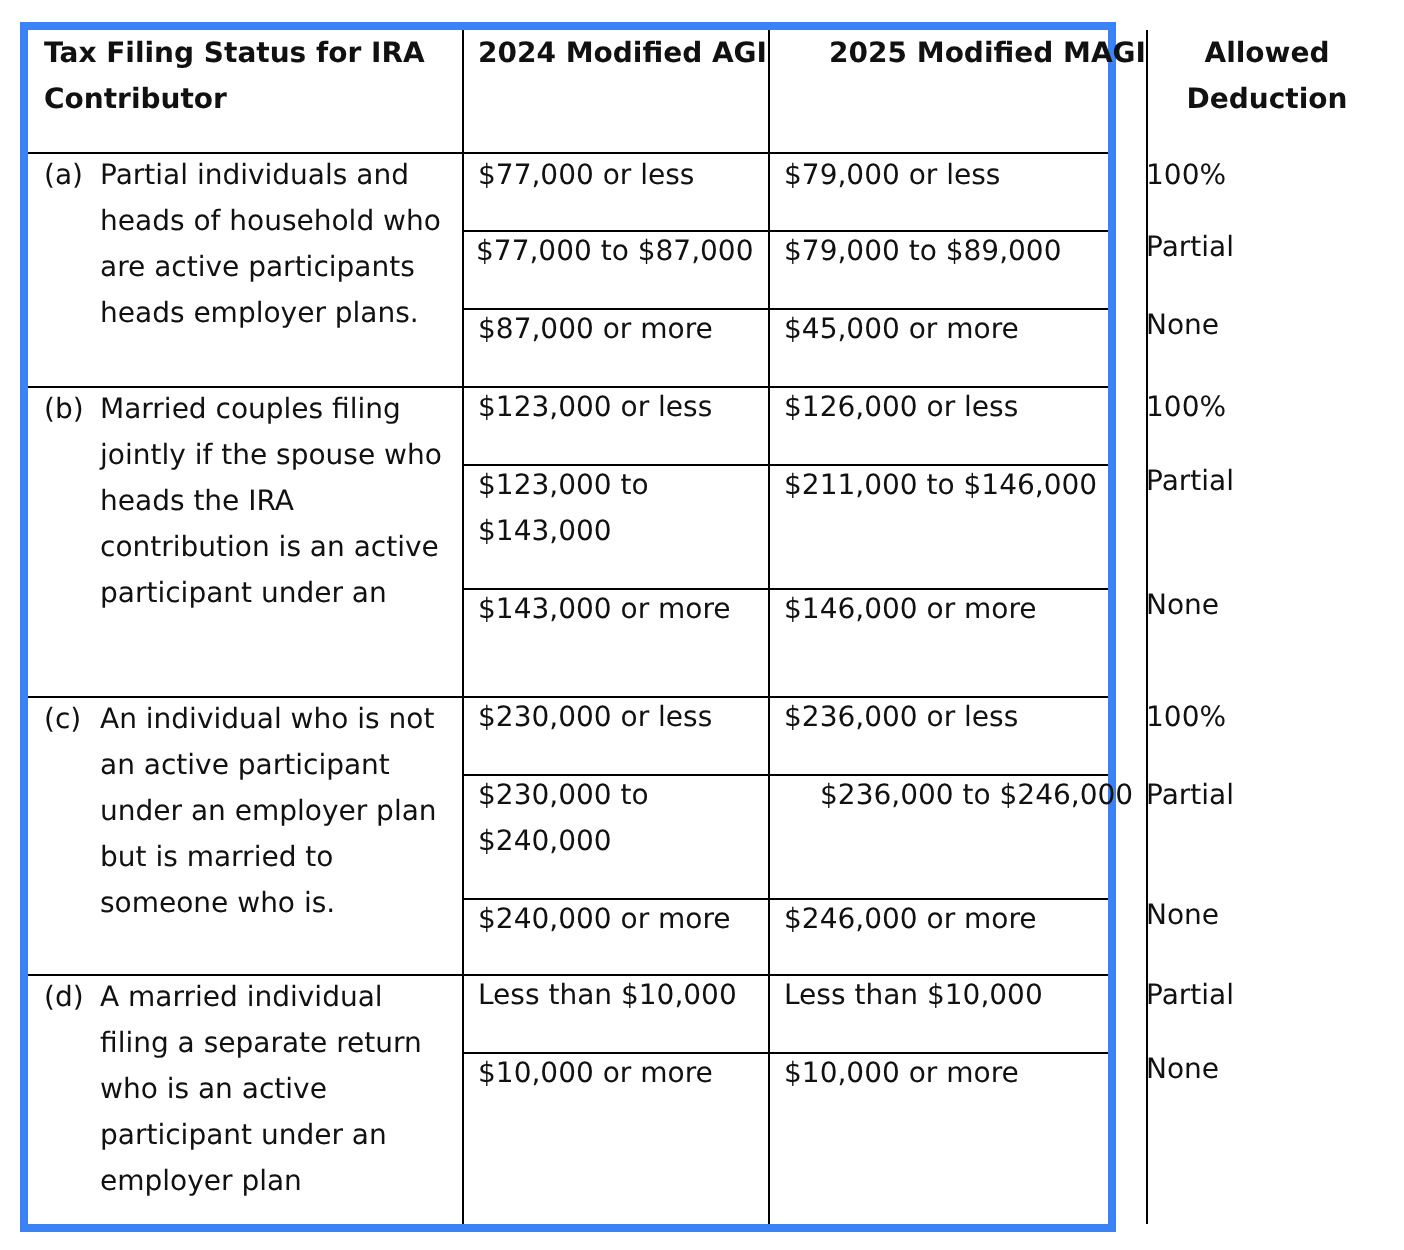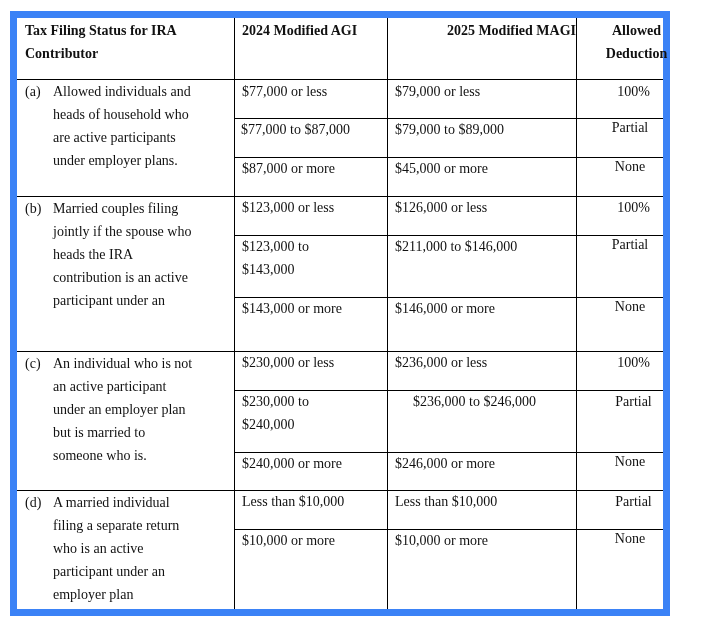--- a/index.html
+++ b/index.html
@@ -1,26 +1,26 @@
 <!DOCTYPE html>
 <html><head>
 <meta charset="utf-8">
 <style>
   html, body { margin: 0; padding: 0; background: #ffffff; }
   body { width: 702px; height: 625px; position: relative; overflow: hidden;
          font-family: "DejaVu Sans", sans-serif; color: #111; }
-  .tbl { position: absolute; left: 10px; top: 11px; width: 660px; height: 605px;
-         border: 7px solid #3b82f6; box-sizing: border-box; font-family: Liberation Serif, serif; }
+  .tbl { position: absolute; left: 10px; top: 11px; width: 548px; height: 605px;
+         border: 4px solid #3b82f6; box-sizing: border-box; }
   .cell { position: absolute; box-sizing: border-box; font-size: 14px; line-height: 23px; }
   .vline { position: absolute; top: 0; bottom: 0; width: 1px; background: #000; }
   .hline { position: absolute; height: 1px; background: #000; }
   .hdr { font-weight: bold; font-size: 14px; }
   .txt { padding: 1px 0 0 8px; }
   .num { padding: 0 0 0 8px; }
-  .right { text-align: center; padding-right: 6px; }
+  .right { text-align: left; padding-right: 6px; }
   .status { display: flex; }
   .status .lbl { width: 28px; flex: none; }
   .status .desc { flex: 1; }
 </style>
 </head>
 <body>
 
 <div class="tbl">
 
   <div class="vline" style="left:217px"></div>
@@ -47,24 +47,24 @@
   <div class="cell hdr txt" style="left:217px;top:0;width:153px;height:61px">2024 Modified AGI</div>
   <div class="cell hdr" style="left:370px;top:0;width:189px;height:61px;text-align:right;padding-top:1px">2025 Modified MAGI</div>
   <div class="cell hdr" style="left:559px;top:0;width:121px;height:61px;text-align:center;padding-top:1px">
     <div>Allowed</div>
     <div>Deduction</div>
   </div>
 
   <div class="cell txt status" style="left:0;top:61px;width:217px;height:117px">
     <span class="lbl">(a)</span>
     <span class="desc">
-      <div>Allowed individuals and</div>
+      <div>Partial individuals and</div>
       <div>heads of household who</div>
       <div>are active participants</div>
-      <div>under employer plans.</div>
+      <div>heads employer plans.</div>
     </span>
   </div>
   <div class="cell num" style="left:217px;top:62px;width:153px">$77,000 or less</div>
   <div class="cell num" style="left:370px;top:62px;width:189px">$79,000 or less</div>
   <div class="cell right" style="left:559px;top:62px;width:121px">100%</div>
 
   <div class="cell num" style="left:217px;top:100px;width:153px;padding-left:7px">$77,000 to $87,000</div>
   <div class="cell num" style="left:370px;top:100px;width:189px">$79,000 to $89,000</div>
   <div class="cell right" style="left:559px;top:98px;width:121px;padding-right:13px">Partial</div>
 

